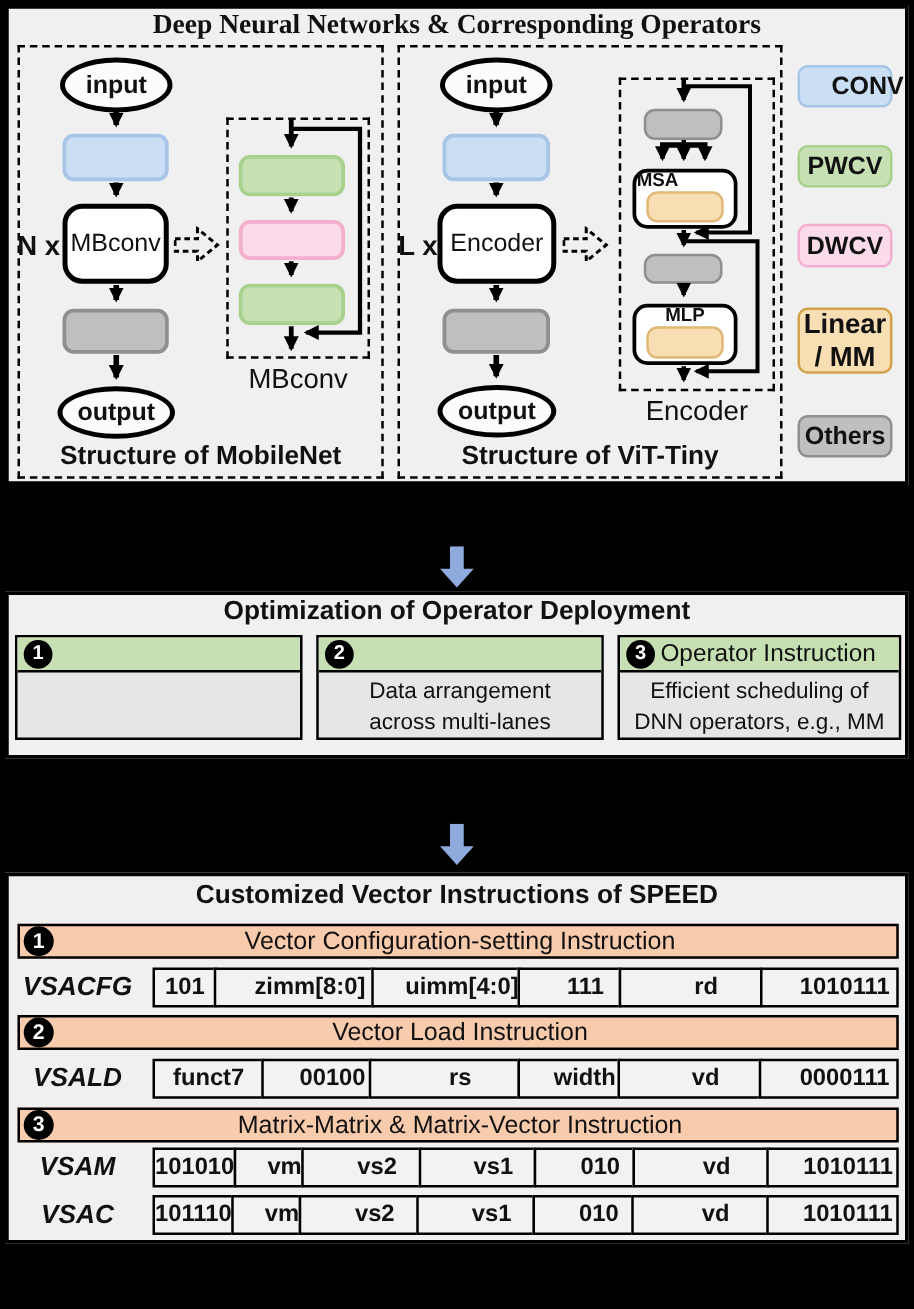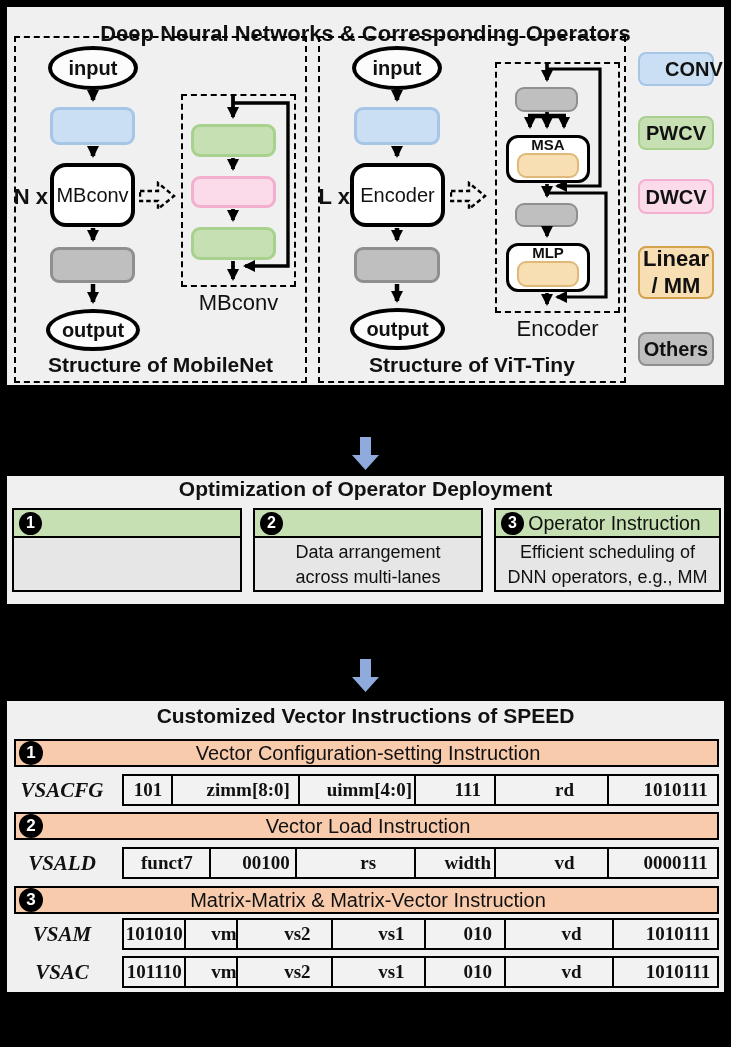--- a/index.html
+++ b/index.html
@@ -37,37 +37,37 @@
   .cardhead{height:28px;background:#C6E0B4;border-bottom:2.5px solid #000;display:flex;align-items:center;box-sizing:border-box;}
   .cardhead .badge{width:23px;height:23px;font-size:16px;margin-left:5px;}
   .cardhead .htext{flex:1;text-align:center;font-size:19.5px;margin-right:14px;}
   .cardbody{display:flex;align-items:center;justify-content:center;text-align:center;font-size:18px;
     line-height:1.35;white-space:pre-line;height:53px;}
   
   .banner{position:absolute;left:14px;width:705px;height:28px;background:#F8CBAD;border:2.5px solid #000;
     box-sizing:border-box;display:flex;align-items:center;}
   .banner .badge{width:24px;height:24px;font-size:17px;margin-left:3px;}
   .banner .btext{flex:1;text-align:center;font-size:20px;margin-right:24px;}
-  .irow{position:absolute;height:32px;font-family:Liberation Serif, serif;}
+  .irow{position:absolute;height:32px;}
   .ilabel{position:absolute;left:8px;width:108px;height:32px;display:flex;align-items:center;justify-content:center;
     font-weight:bold;font-style:italic;font-size:21px;}
   .cells{position:absolute;left:122px;width:597px;height:32px;display:flex;}
   .cell{border:2.5px solid #000;background:#F2F2F2;display:flex;align-items:center;justify-content:center;
     font-weight:bold;font-size:19px;box-sizing:border-box;flex-basis:0;}
   .cell + .cell{margin-left:-2.5px;padding-left:25px;}
   .flowarrow{position:absolute;}
 </style>
 </head>
 <body>
 
 <div class="canvas">
 
   <section>
     <div class="panel" style="left:4px;top:4px;width:723px;height:384px;"></div>
-    <div class="ptitle" style="top:21px;">Deep Neural Networks &amp; Corresponding Operators</div>
+    <div class="ptitle" style="top:6px;font-family:Liberation Serif, serif;">Deep Neural Networks &amp; Corresponding Operators</div>
 
     <div class="dashedbox" style="left:14px;top:36px;width:293px;height:347px;"></div>
     <div class="ellipse" style="left:48px;top:46px;width:90px;height:44px;">input</div>
     <div class="rbox conv" style="left:50px;top:107px;width:85px;height:38px;"></div>
     <div class="repeat" style="left:10px;top:184px;width:38px;text-align:right;">N x</div>
     <div class="block" style="left:50px;top:163px;width:85px;height:64px;">MBconv</div>
     <div class="rbox others" style="left:50px;top:247px;width:85px;height:36px;"></div>
     <div class="ellipse" style="left:46px;top:309px;width:94px;height:42px;">output</div>
     <div class="cap" style="left:14px;top:353px;width:293px;">Structure of MobileNet</div>
 
@@ -90,21 +90,21 @@
     <div class="ellipse" style="left:350px;top:308px;width:95px;height:42px;">output</div>
     <div class="cap" style="left:318px;top:353px;width:308px;">Structure of ViT-Tiny</div>
 
     <svg class="flowarrow" style="left:450px;top:181px;" width="37" height="30">
       <path d="M1,10 H19 V2 L35,15 L19,28 V20 H1 Z" fill="none" stroke="#000" stroke-width="2.4" stroke-dasharray="4.5,3"></path>
     </svg>
 
     <div class="dashedbox" style="left:495px;top:62px;width:125px;height:251px;"></div>
     <div class="rbox others" style="left:515px;top:87px;width:63px;height:25px;border-width:2.5px;"></div>
     <div class="subblock" style="left:506px;top:135px;width:84px;height:48px;"></div>
-    <div class="sublabel" style="left:506px;top:136px;width:84px;">MSA</div>
+    <div class="sublabel" style="left:484px;top:136px;width:84px;">MSA</div>
     <div class="rbox linear" style="left:517px;top:153px;width:62px;height:25px;border-width:2.5px;"></div>
     <div class="rbox others" style="left:515px;top:203px;width:63px;height:24px;border-width:2.5px;"></div>
     <div class="subblock" style="left:506px;top:243px;width:84px;height:49px;"></div>
     <div class="sublabel" style="left:506px;top:244px;width:84px;">MLP</div>
     <div class="rbox linear" style="left:517px;top:261px;width:62px;height:26px;border-width:2.5px;"></div>
     <div class="detailcap" style="left:495px;top:316px;width:125px;">Encoder</div>
 
     <div class="chip conv" style="top:52px;height:34px;padding-left:36px;">CONV</div>
     <div class="chip pwcv" style="top:116px;height:34px;">PWCV</div>
     <div class="chip dwcv" style="top:179px;height:35px;">DWCV</div>

